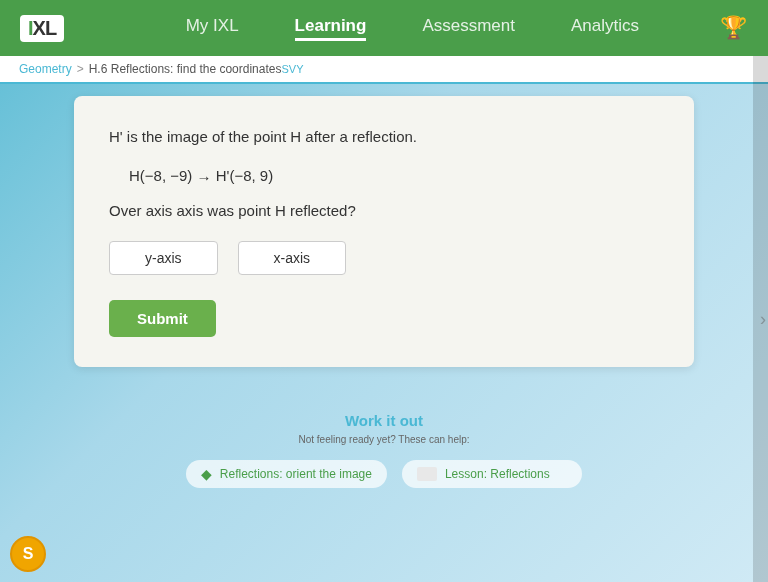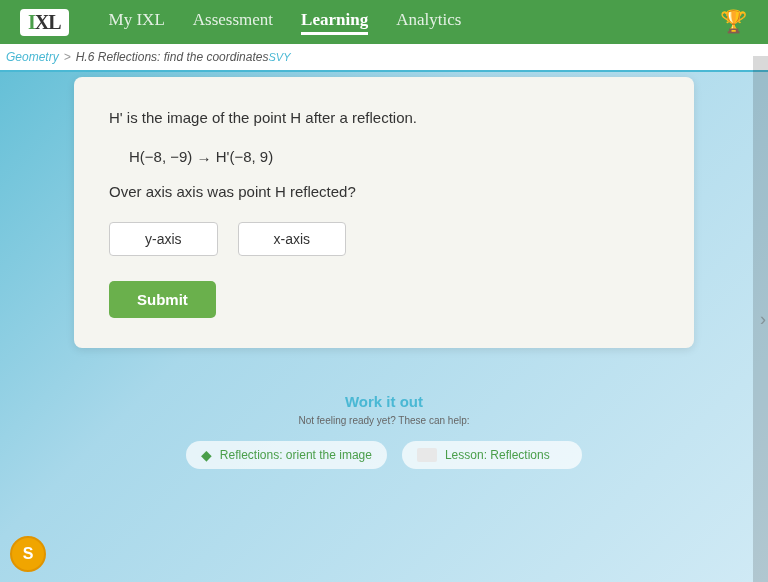--- a/index.html
+++ b/index.html
@@ -15,47 +15,47 @@
     
     .screen {
       position: absolute;
       top: 0; left: 0; right: 0; bottom: 0;
       background: linear-gradient(135deg, #5bbcd4 0%, #a8d8ea 40%, #d0eaf5 100%);
     }
 
     
     .navbar {
       background: #4a9e4a;
-      height: 44px;
+      height: 56px;
       display: flex;
       align-items: center;
       padding: 0 20px;
       position: relative;
-      font-family: Liberation Serif, serif;
     }
 
     .logo {
       background: white;
       border-radius: 4px;
       padding: 2px 8px;
       font-weight: 900;
       font-size: 20px;
       color: #333;
       margin-right: 40px;
       letter-spacing: -1px;
     }
 
     .logo span {
       color: #4a9e4a;
     }
 
     .nav-links {
       display: flex;
-      gap: 28px;
+      gap: 56px;
       flex: 1;
+      justify-content: center;
     }
 
     .nav-link {
       color: rgba(255,255,255,0.85);
       font-size: 17px;
       cursor: pointer;
       text-decoration: none;
     }
 
     .nav-link.active {
@@ -75,44 +75,43 @@
       color: #ffd700;
       font-size: 22px;
     }
 
     
     .breadcrumb-bar {
       background: white;
       height: 28px;
       display: flex;
       align-items: center;
-      padding: 0 6px;
+      padding: 0 19px;
       font-size: 12px;
       color: #555;
       border-bottom: 2px solid #4ab8d4;
-      font-style: italic;
     }
 
     .breadcrumb-bar a {
       color: #4ab8d4;
       text-decoration: none;
     }
 
     .breadcrumb-bar .separator {
       margin: 0 5px;
       color: #999;
     }
 
     .breadcrumb-bar .current {
       color: #555;
     }
 
     
     .main-content {
-      padding: 5px 30px;
+      padding: 12px 30px;
       height: calc(582px - 84px);
     }
 
     
     .question-card {
       background: #f5f5f0;
       border-radius: 8px;
       padding: 30px 35px;
       max-width: 620px;
       margin: 0 auto;
@@ -265,22 +264,22 @@
 <body>
 
 <div class="screen">
 
   <div class="navbar">
     <div class="logo">
       <span>I</span>XL
     </div>
     <div class="nav-links">
       <a class="nav-link">My IXL</a>
+      <a class="nav-link active">Learning</a>
       <a class="nav-link">Assessment</a>
-      <a class="nav-link active">Learning</a>
       <a class="nav-link">Analytics</a>
     </div>
     <div class="nav-right">
       <span class="trophy-icon">🏆</span>
     </div>
   </div>
 
   <div class="breadcrumb-bar">
     <a>Geometry</a>
     <span class="separator">&gt;</span>

